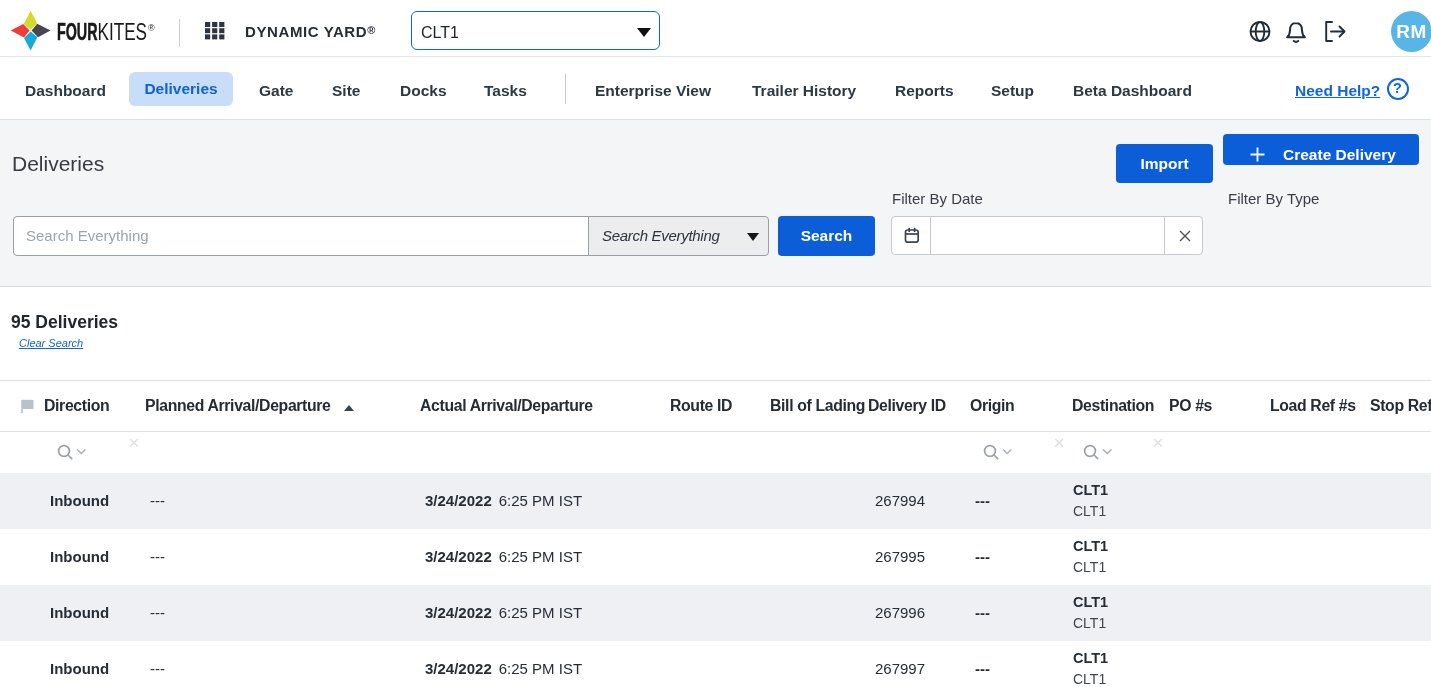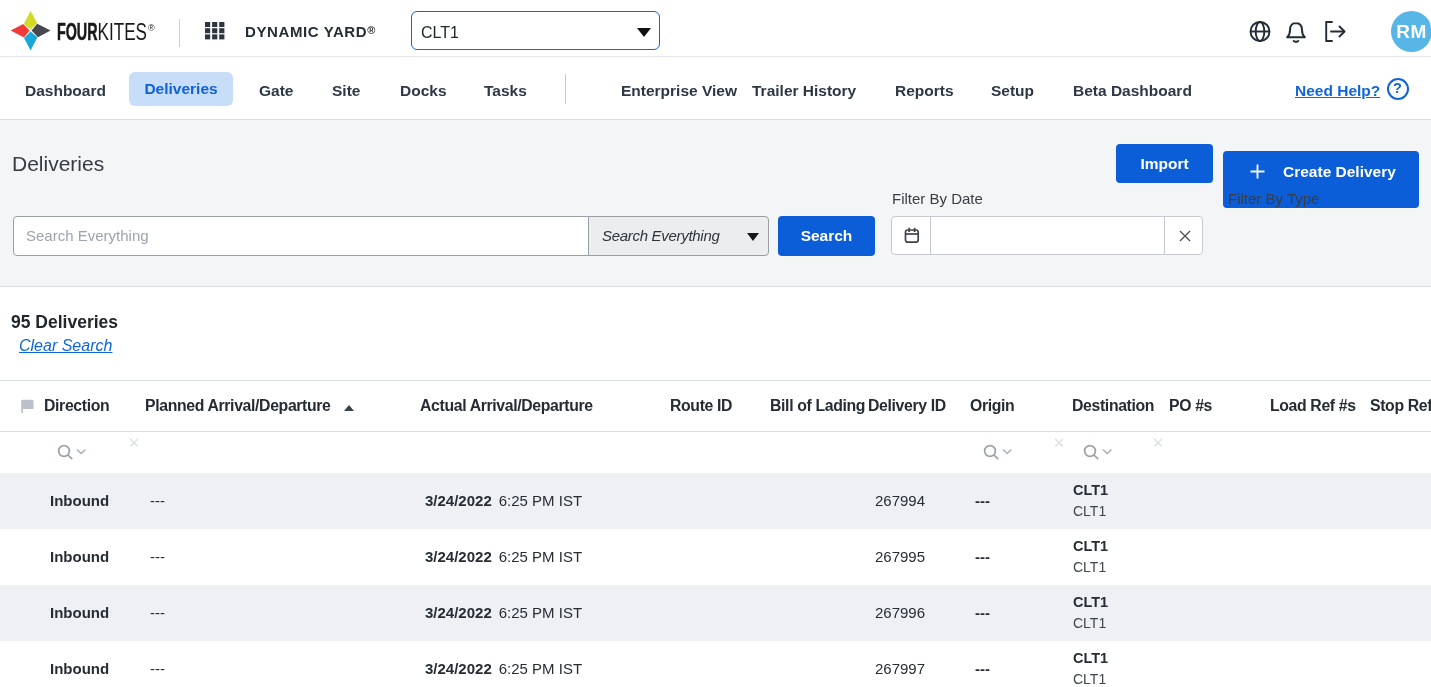--- a/index.html
+++ b/index.html
@@ -20,40 +20,40 @@
 .nitem { position:absolute; top:24px; font-size:15.5px; font-weight:bold; color:#2c3844; white-space:nowrap; }
 #pill { position:absolute; left:129px; top:14px; width:104px; height:34px; background:#c8ddf8; border-radius:6px; color:#0e61d7; font-size:15.5px; font-weight:bold; text-align:center; line-height:34px; }
 #nsep { position:absolute; left:565px; top:16px; width:1px; height:30px; background:#c7cad0; }
 #needhelp { position:absolute; left:1295px; top:24px; font-size:15.5px; font-weight:bold; color:#0f65dc; text-decoration:underline; }
 #helpic { position:absolute; left:1386.5px; top:20px; width:22px; height:22px; border:2.2px solid #0f65dc; border-radius:50%; color:#0f65dc; font-size:14.5px; font-weight:bold; text-align:center; line-height:17.5px; }
 
 #panel { position:absolute; left:0; top:120px; width:1431px; height:167px; background:#f4f5f7; border-bottom:1px solid #d9dcdf; }
 #pheading { position:absolute; left:12px; top:32px; font-size:21px; color:#363b42; }
 .bluebtn { position:absolute; background:#0b5ed7; border-radius:4px; color:#fff; font-size:15.5px; font-weight:bold; text-align:center; }
 #importbtn { left:1116px; top:24px; width:97px; height:39px; line-height:39px; }
-#createbtn { left:1223px; top:31px; width:196px; height:57px; line-height:41px; }
+#createbtn { left:1223px; top:14px; width:196px; height:31px; line-height:41px; }
 
 #searchinput { position:absolute; left:13px; top:96px; width:576px; height:40px; background:#fff; border:1px solid #999fa6; border-radius:4px 0 0 4px; }
 #searchinput span { position:absolute; left:12px; top:10px; font-size:15px; color:#9ca4ad; }
 #sedrop { position:absolute; left:588px; top:96px; width:181px; height:40px; background:#ebedee; border:1px solid #999fa6; border-radius:0 4px 4px 0; }
 #sedrop span { position:absolute; left:13px; top:10px; font-size:15px; letter-spacing:-0.3px; font-style:italic; color:#2e343b; }
 #sedrop .car, #typedrop .car { position:absolute; width:0; height:0; border-left:6.5px solid transparent; border-right:6.5px solid transparent; border-top:8.5px solid #14181d; }
 #sedrop .car { left:158px; top:16px; }
 #searchbtn { left:778px; top:96px; width:97px; height:40px; line-height:40px; }
 .flabel { position:absolute; top:70px; font-size:15px; color:#383e45; }
 #datebox { position:absolute; left:891px; top:96px; width:312px; height:39px; background:#fff; border:1px solid #c6cad0; border-radius:4px; }
 #datebox .seg1 { position:absolute; left:0; top:0; width:39px; height:37px; border-right:1px solid #c6cad0; }
 #datebox .seg3 { position:absolute; left:272px; top:0; width:38px; height:37px; border-left:1px solid #c6cad0; }
 #datebox .dtext { position:absolute; left:40px; width:232px; top:9px; font-size:15px; color:#2f353c; text-align:center; }
 #typedrop { position:absolute; left:1228px; top:96px; width:158px; height:39px; background:#fff; border:1px solid #c6cad0; border-radius:4px; }
 #typedrop span { position:absolute; left:10px; top:9px; font-size:15.5px; color:#21272e; }
 #typedrop .car { left:136px; top:15px; }
 
 #ndel { position:absolute; left:11px; top:312px; font-size:17.5px; font-weight:bold; color:#22272e; }
-#clearsearch { position:absolute; left:19px; top:337px; font-size:16px; font-style:italic; text-decoration:underline; color:#0f65dc; }
+#clearsearch { position:absolute; left:19px; top:337px; font-size:11px; font-style:italic; text-decoration:underline; color:#0f65dc; }
 #thead { position:absolute; left:0; top:380px; width:1431px; height:52px; border-top:1px solid #dadde1; border-bottom:1px solid #dcdfe3; background:#fff; }
 .hcell { position:absolute; top:16px; font-size:15.8px; font-weight:bold; color:#262c33; white-space:nowrap; letter-spacing:-0.35px; }
 #sorttri { position:absolute; left:344px; top:24px; width:0; height:0; border-left:5px solid transparent; border-right:5px solid transparent; border-bottom:6.5px solid #3a424a; }
 #frow { position:absolute; left:0; top:432px; width:1431px; height:41px; background:#fff; }
 .fx { position:absolute; top:3px; font-size:14.5px; color:#dde1e5; }
 .row { position:absolute; left:0; width:1431px; height:56px; font-size:15px; color:#272d35; }
 .row.odd { background:#eef0f4; }
 .c-dir { position:absolute; left:50px; top:19px; font-weight:bold; }
 .c-pl { position:absolute; left:150px; top:19px; }
 .c-act { position:absolute; left:425px; top:19px; }
@@ -124,21 +124,21 @@
 </div>
 
 <div id="nav">
   <div class="nitem" style="left:25px">Dashboard</div>
   <div id="pill">Deliveries</div>
   <div class="nitem" style="left:259px">Gate</div>
   <div class="nitem" style="left:332px">Site</div>
   <div class="nitem" style="left:400px">Docks</div>
   <div class="nitem" style="left:484px">Tasks</div>
   <div id="nsep"></div>
-  <div class="nitem" style="left:621px">Enterprise View</div>
+  <div class="nitem" style="left:595px">Enterprise View</div>
   <div class="nitem" style="left:752px">Trailer History</div>
   <div class="nitem" style="left:895px">Reports</div>
   <div class="nitem" style="left:991px">Setup</div>
   <div class="nitem" style="left:1073px">Beta Dashboard</div>
   <div id="needhelp">Need Help?</div>
   <div id="helpic">?</div>
 </div>
 
 <div id="panel">
   <div id="pheading">Deliveries</div>

